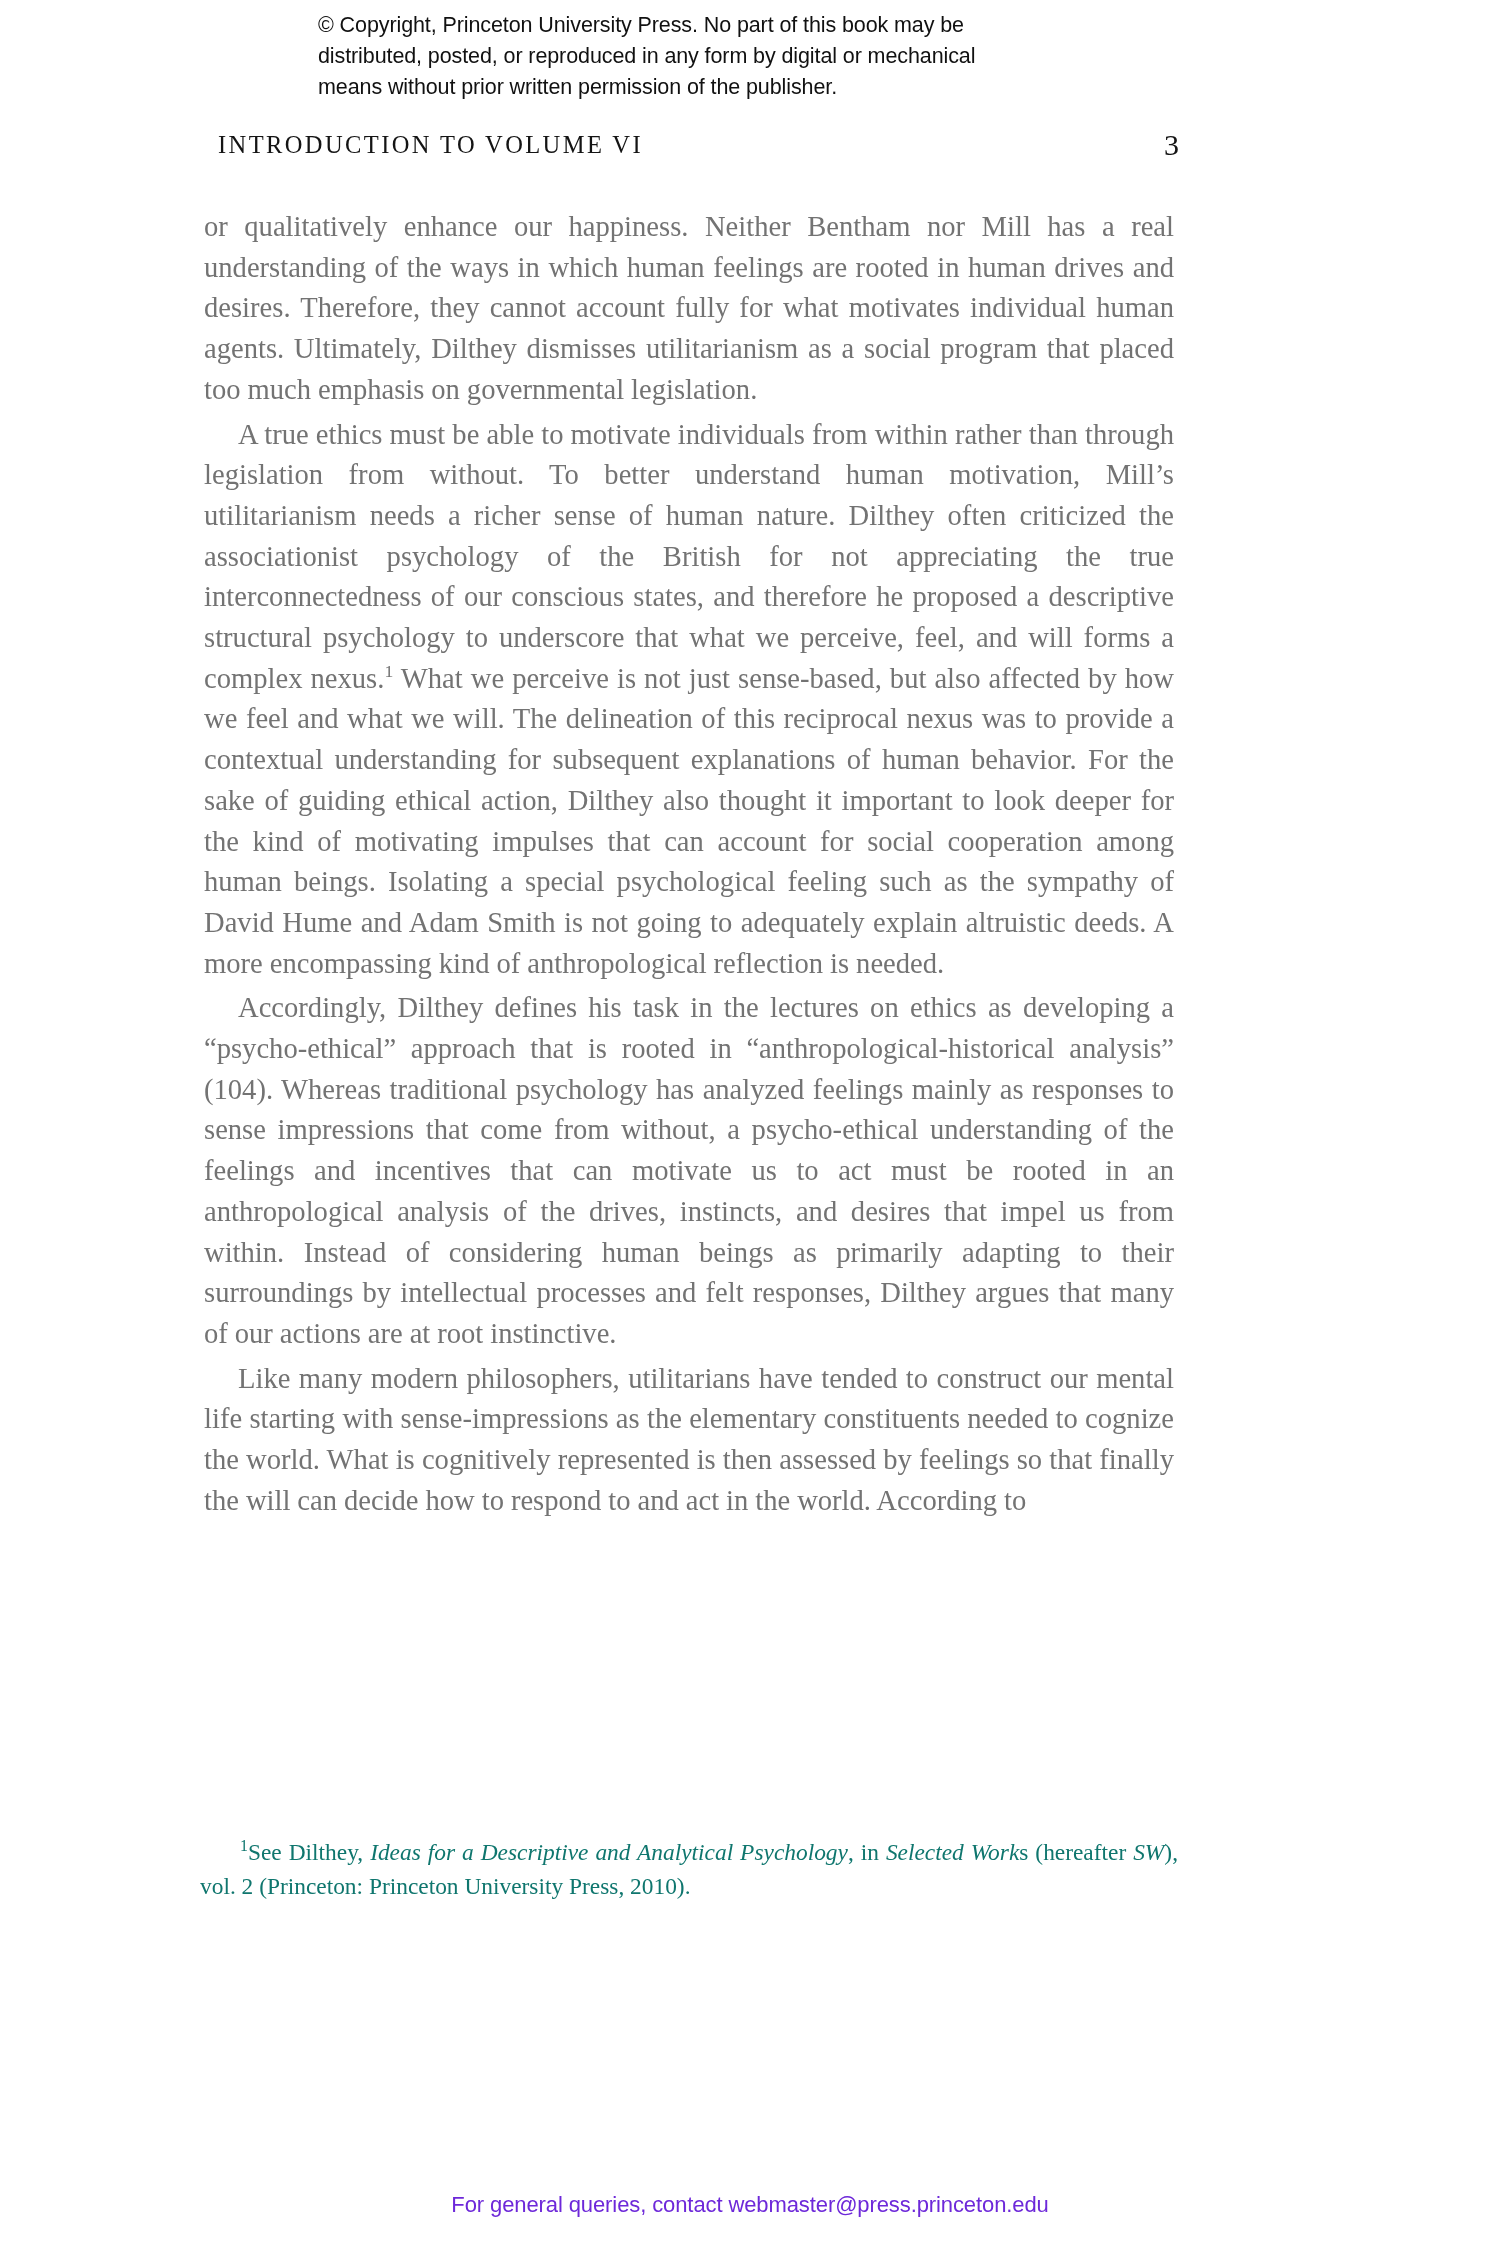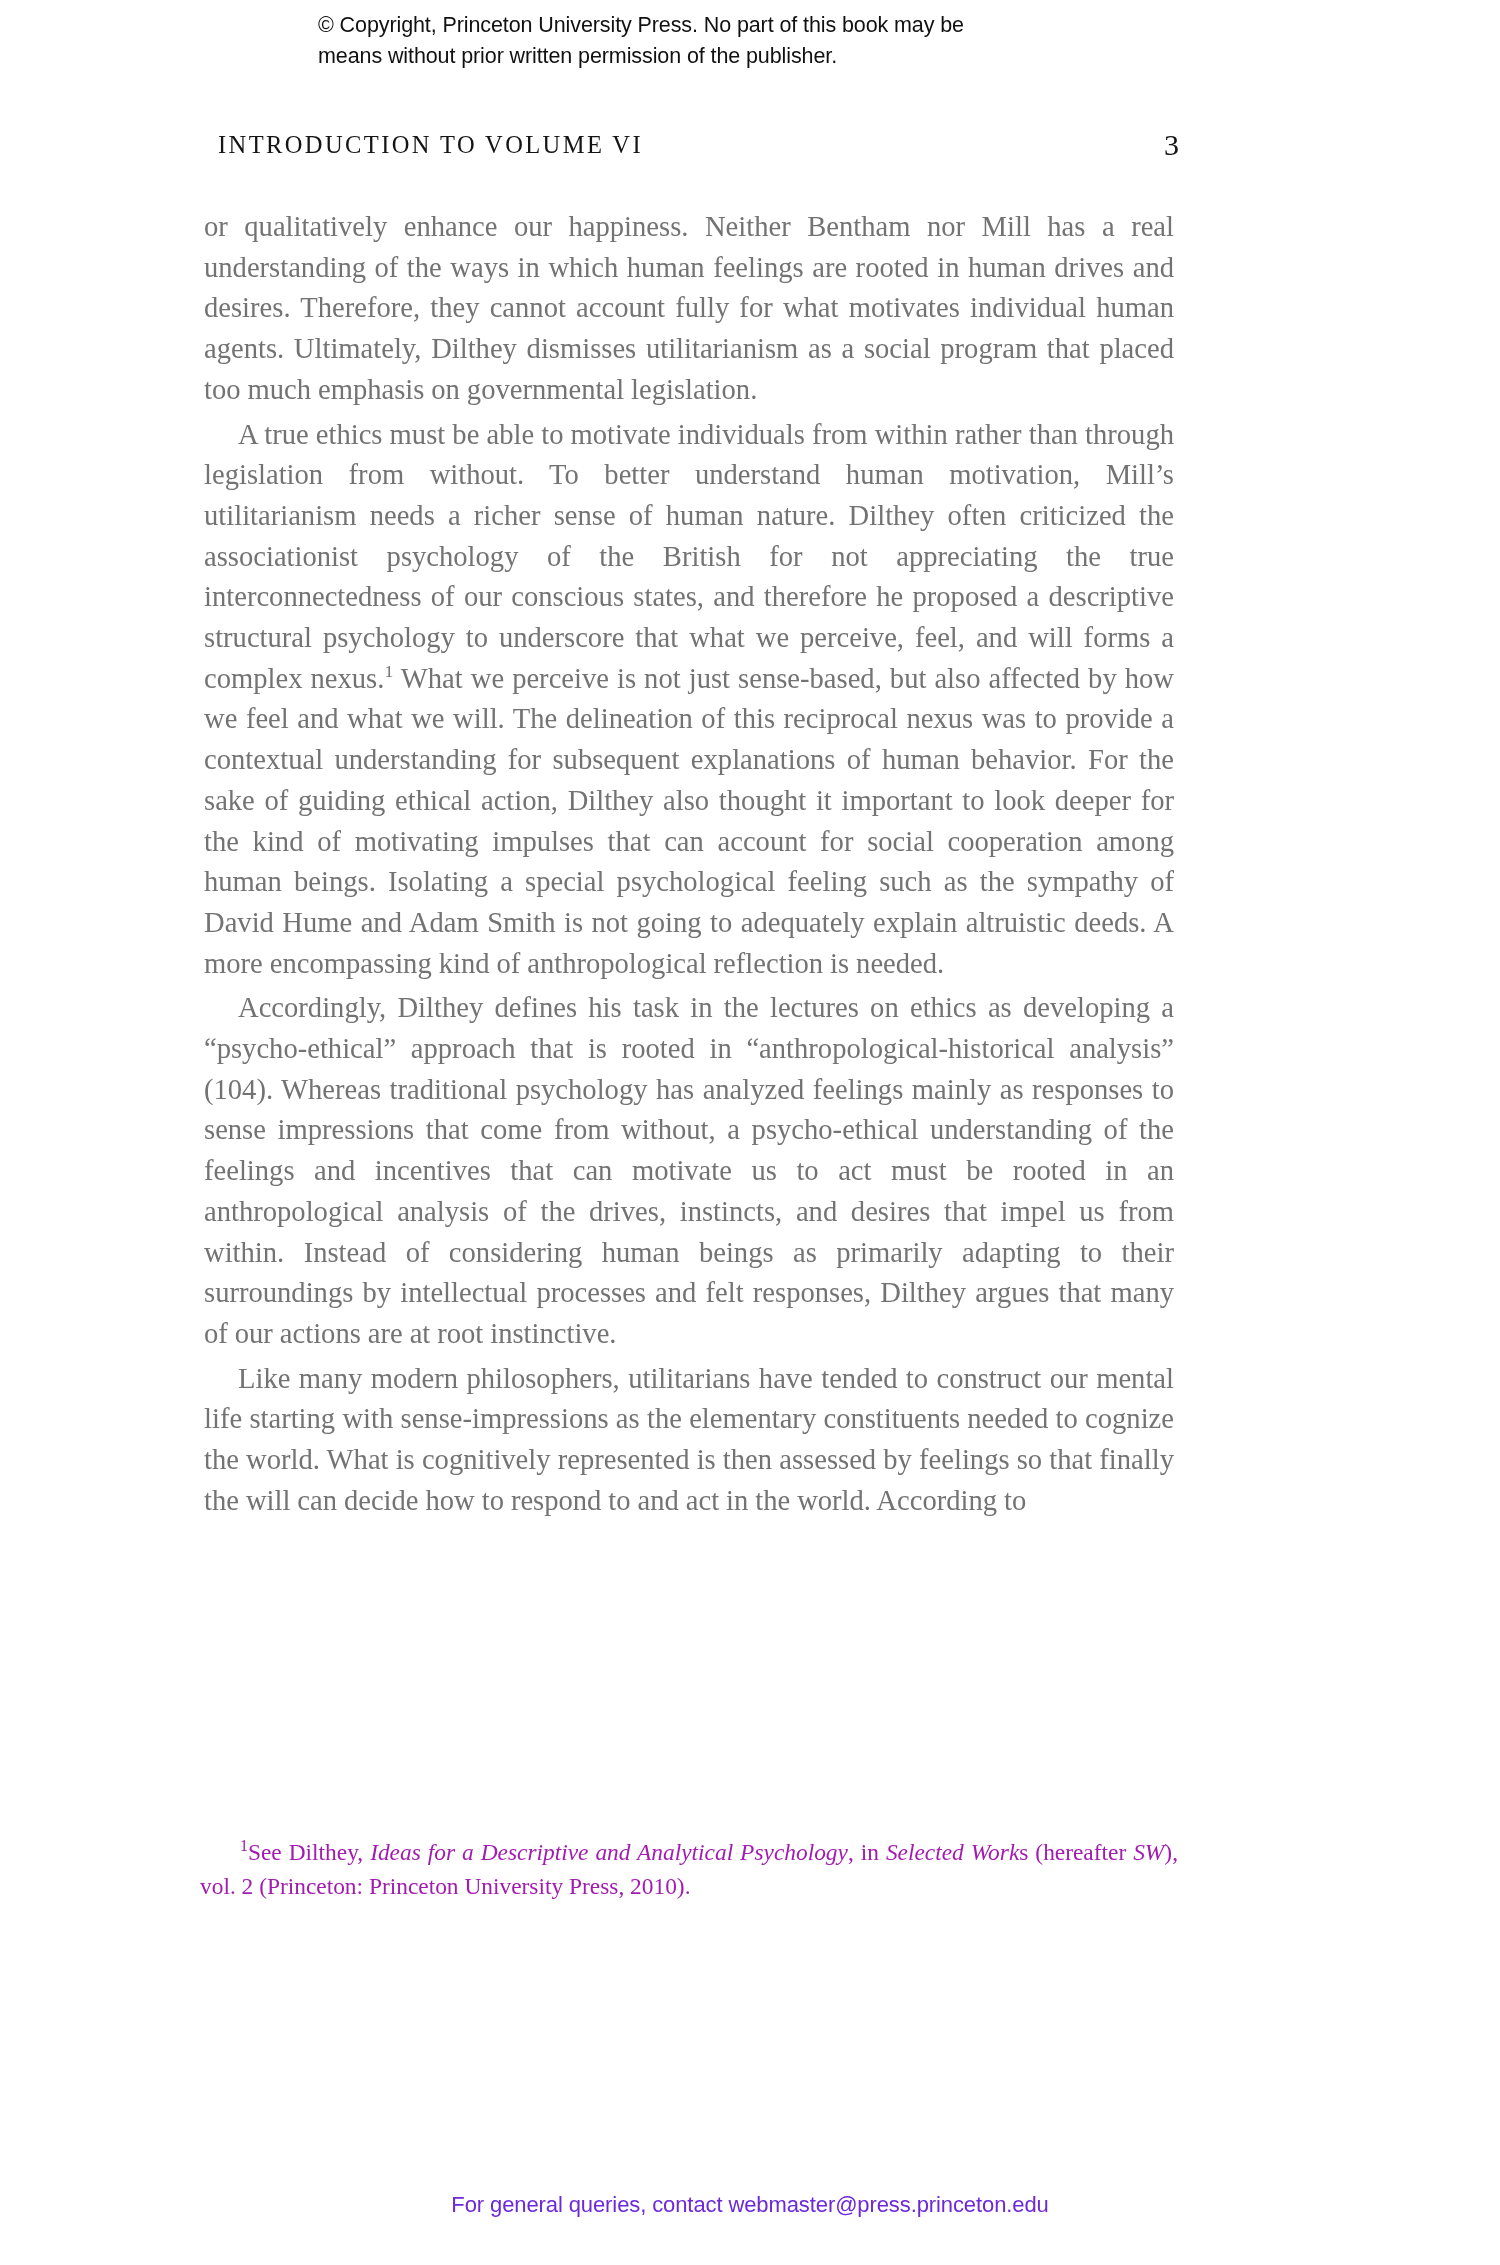--- a/index.html
+++ b/index.html
@@ -102,21 +102,21 @@
     left: 200px;
     top: 1836px;
     width: 978px;
   }
   .footnote-text {
     margin: 0;
     font-size: 23.4px;
     line-height: 33.5px;
     text-align: justify;
     text-indent: 40px;
-    color: #a21caf;
+    color: #0f766e;
   }
   .footnote-text i { font-style: italic; }
   .footnote-text sup {
     font-size: 0.68em;
     vertical-align: super;
     line-height: 0;
   }
 
   
   .page-footer {
@@ -131,20 +131,21 @@
     letter-spacing: -0.1px;
   }
 </style>
 </head>
 <body>
 
 <div class="page">
 
   <div class="copyright-notice">
     <span class="cline">© Copyright, Princeton University Press. No part of this book may be</span>
+    <span class="cline">distributed, posted, or reproduced in any form by digital or mechanical</span>
     <span class="cline">means without prior written permission of the publisher.</span>
   </div>
 
   <div class="running-head">
     <div class="running-head-title">INTRODUCTION TO VOLUME VI</div>
     <div class="page-number">3</div>
   </div>
 
   <div class="body-column">
 

